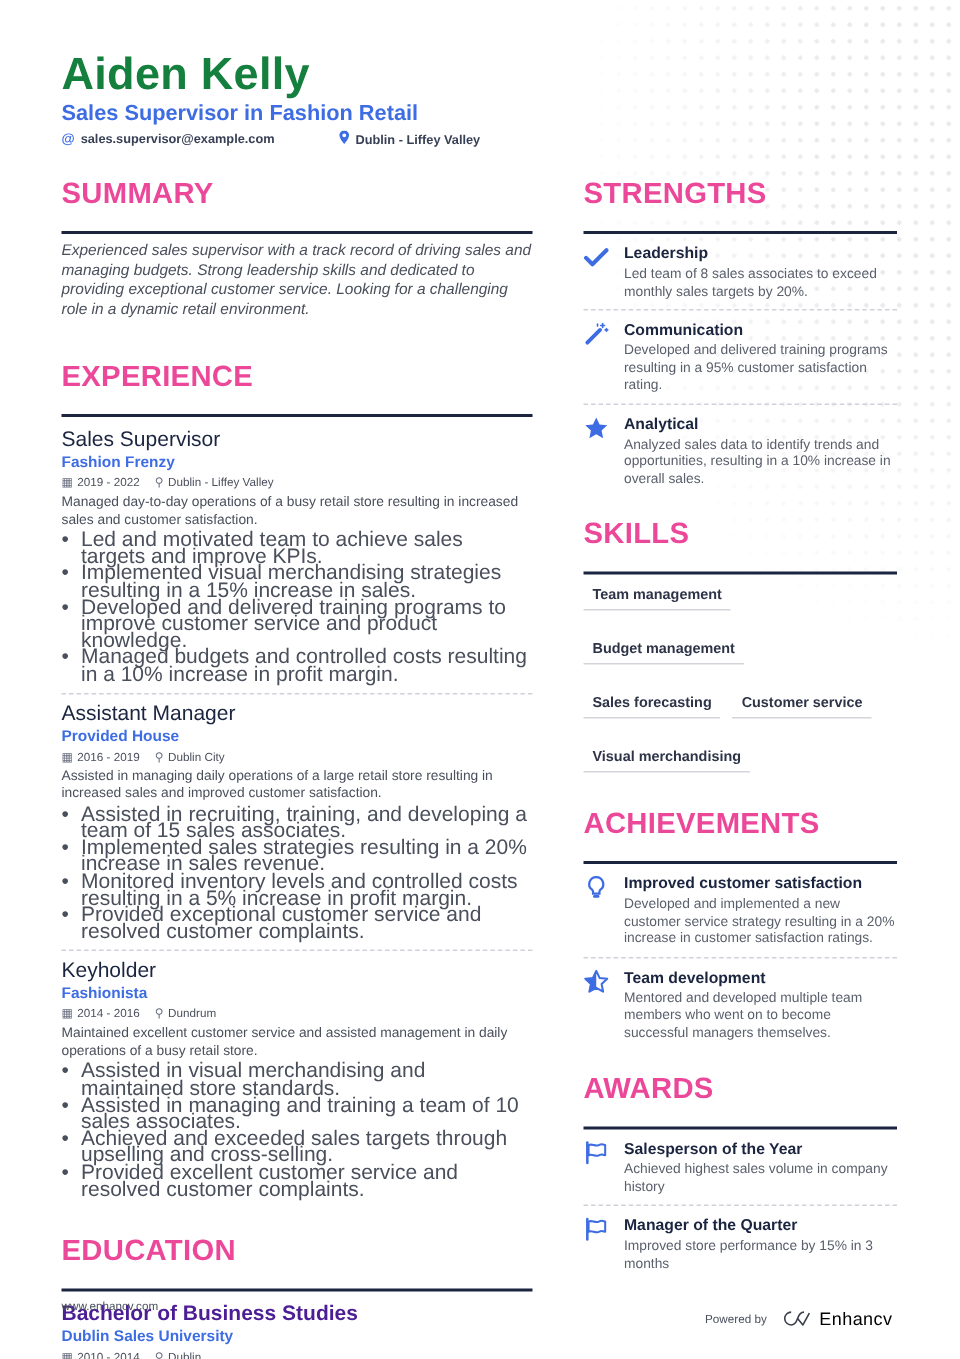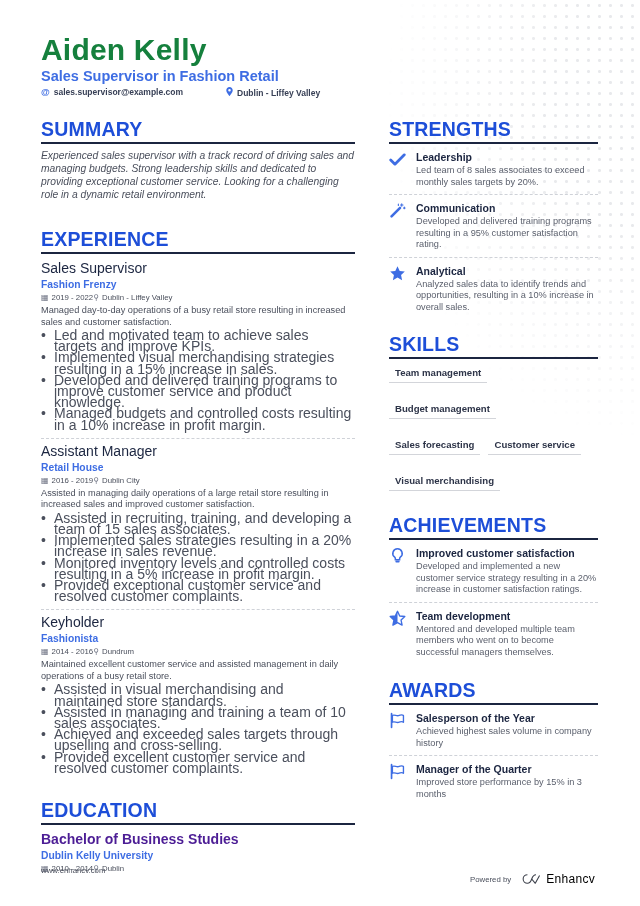--- a/index.html
+++ b/index.html
@@ -25,31 +25,31 @@
     .headline { position: absolute; left: 41px; top: 68px; font-size: 14.5px; font-weight: 700; color: #3e6de3; }
     .contact { position: absolute; top: 87px; font-size: 8.5px; font-weight: 700; color: #384056; display: flex; align-items: center; gap: 4px; }
     .contact.email { left: 41px; }
     .contact.loc { left: 226px; }
     .contact .ic { color: #3e6de3; font-size: 9px; }
 
     
     .col-left { position: absolute; left: 41px; top: 118px; width: 314px; }
     .col-right { position: absolute; left: 389px; top: 118px; width: 209px; }
 
-    .sec-title { font-size: 19.5px; font-weight: 700; color: #1d4ed8; letter-spacing: 0.2px; padding-bottom: 2px; border-bottom: 2.5px solid #1b2540; line-height: 22px; }
+    .sec-title { font-size: 19.5px; font-weight: 700; color: #ec4899; letter-spacing: 0.2px; padding-bottom: 14px; border-bottom: 2.5px solid #1b2540; line-height: 22px; }
 
     .summary { font-size: 10.3px; line-height: 13px; color: #4a4f5c; margin-top: 5px; font-style: italic; }
 
     .exp-sec { margin-top: 27px; }
     .exp-item { padding: 4px 0 7px; border-bottom: 1px dashed #cfd2d8; }
     .exp-item:last-child { border-bottom: none; }
     .exp-item.first { padding-top: 6px; }
     .role { font-size: 14px; color: #1b2540; line-height: 17px; }
     .company { font-size: 10.3px; font-weight: 700; color: #3e6de3; margin-top: 2px; }
-    .meta { display: flex; font-size: 7.8px; color: #4a4f5c; margin-top: 3px; }
+    .meta { display: flex; gap: 10px; font-size: 7.8px; color: #4a4f5c; margin-top: 3px; }
     .meta span.ic { color: #6b7080; margin-right: 3px; font-size: 8px; }
     .desc { font-size: 9.2px; line-height: 11.5px; color: #4a4f5c; margin-top: 3px; }
     ul.bullets { list-style: none; margin-top: 2px; }
     ul.bullets li { position: relative; padding-left: 13px; font-size: 14px; line-height: 11.2px; color: #4a4f5c; }
     ul.bullets li::before { content: "•"; position: absolute; left: 0; top: 0; color: #4a4f5c; }
 
     .edu-sec { margin-top: 18px; }
     .degree { font-size: 14px; color: #4c1d95; margin-top: 6px; line-height: 17px; font-weight: bold; }
 
     
@@ -116,21 +116,21 @@
         <ul class="bullets">
           <li>Led and motivated team to achieve sales targets and improve KPIs.</li>
           <li>Implemented visual merchandising strategies resulting in a 15% increase in sales.</li>
           <li>Developed and delivered training programs to improve customer service and product knowledge.</li>
           <li>Managed budgets and controlled costs resulting in a 10% increase in profit margin.</li>
         </ul>
       </div>
 
       <div class="exp-item">
         <div class="role">Assistant Manager</div>
-        <div class="company">Retail House</div>
+        <div class="company">Provided House</div>
         <div class="meta">
           <span><span class="ic">▦</span><span>2016 - 2019</span></span>
           <span><span class="ic">⚲</span><span>Dublin City</span></span>
         </div>
         <div class="desc">Assisted in managing daily operations of a large retail store resulting in increased sales and improved customer satisfaction.</div>
         <ul class="bullets">
           <li>Assisted in recruiting, training, and developing a team of 15 sales associates.</li>
           <li>Implemented sales strategies resulting in a 20% increase in sales revenue.</li>
           <li>Monitored inventory levels and controlled costs resulting in a 5% increase in profit margin.</li>
           <li>Provided exceptional customer service and resolved customer complaints.</li>
@@ -151,21 +151,21 @@
           <li>Achieved and exceeded sales targets through upselling and cross-selling.</li>
           <li>Provided excellent customer service and resolved customer complaints.</li>
         </ul>
       </div>
     </section>
 
     <section class="edu-sec">
       <div class="sec-title">EDUCATION</div>
       <div>
         <div class="degree">Bachelor of Business Studies</div>
-        <div class="company">Dublin Kelly University</div>
+        <div class="company">Dublin Sales University</div>
         <div class="meta">
           <span><span class="ic">▦</span><span>2010 - 2014</span></span>
           <span><span class="ic">⚲</span><span>Dublin</span></span>
         </div>
       </div>
     </section>
   </div>
 
   <div class="col-right">
 

